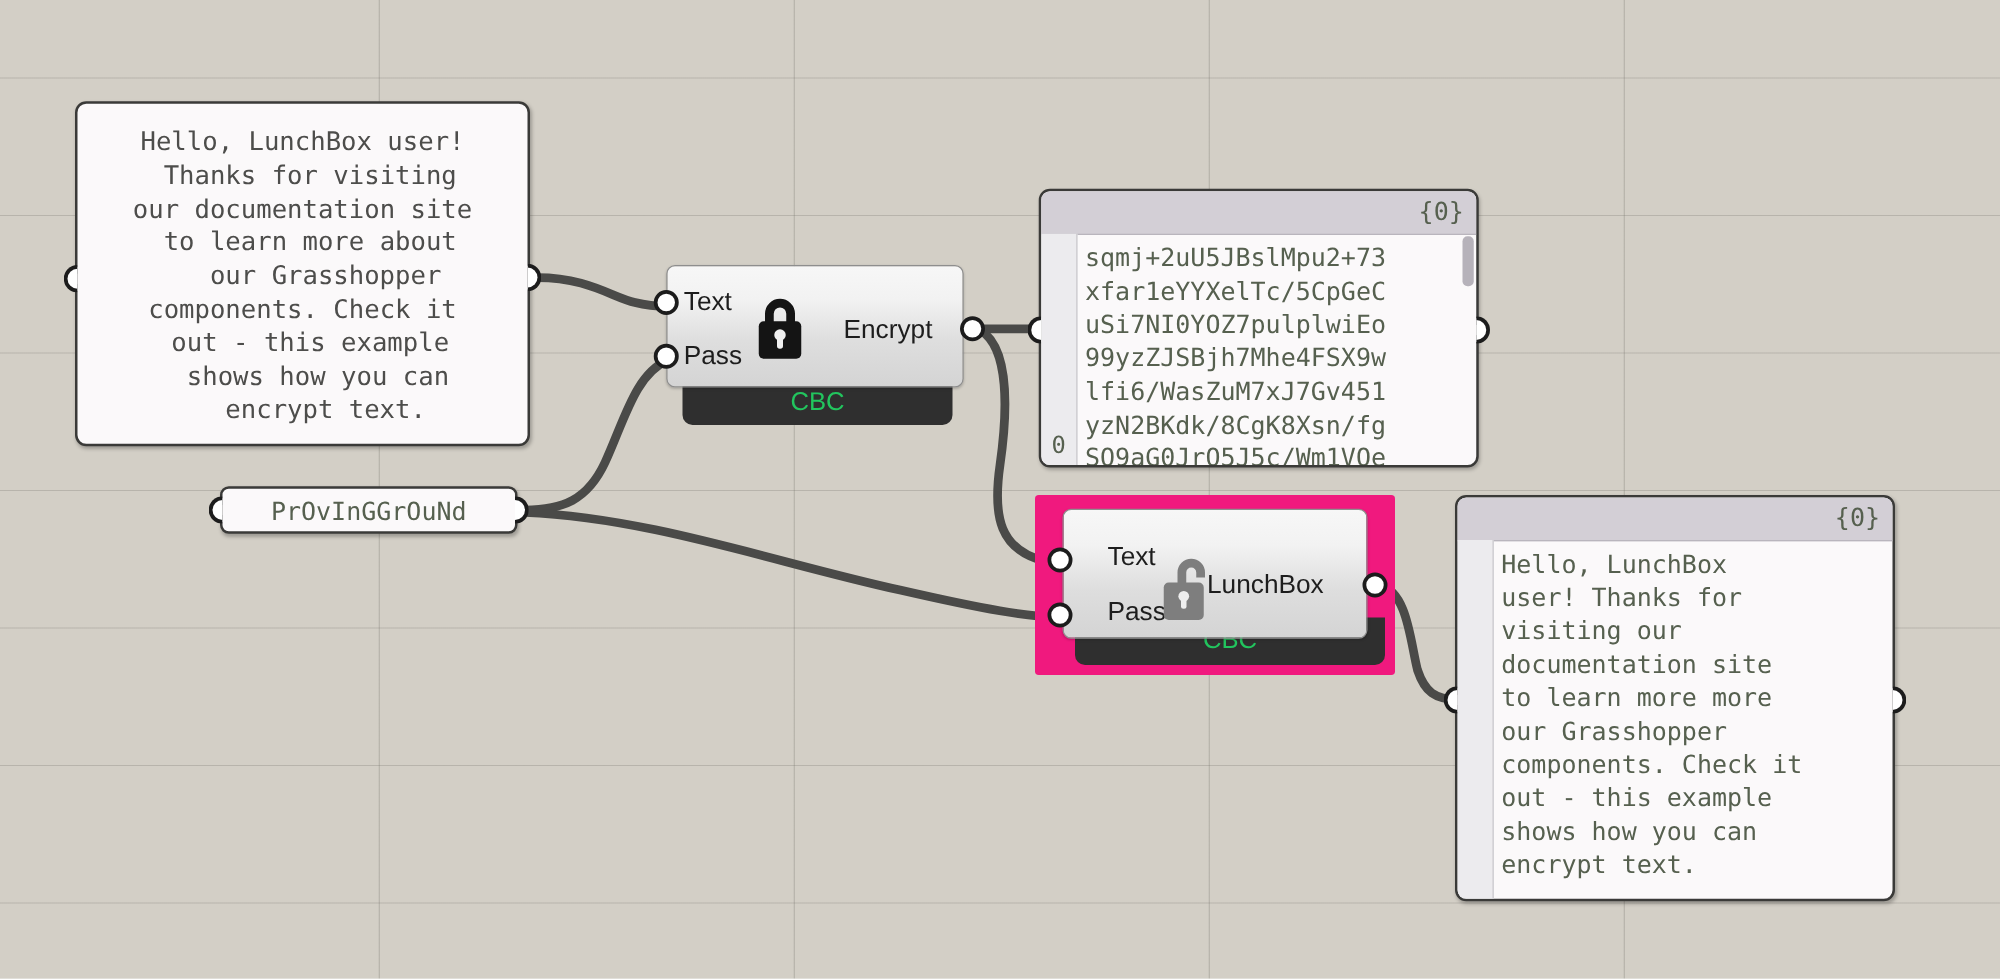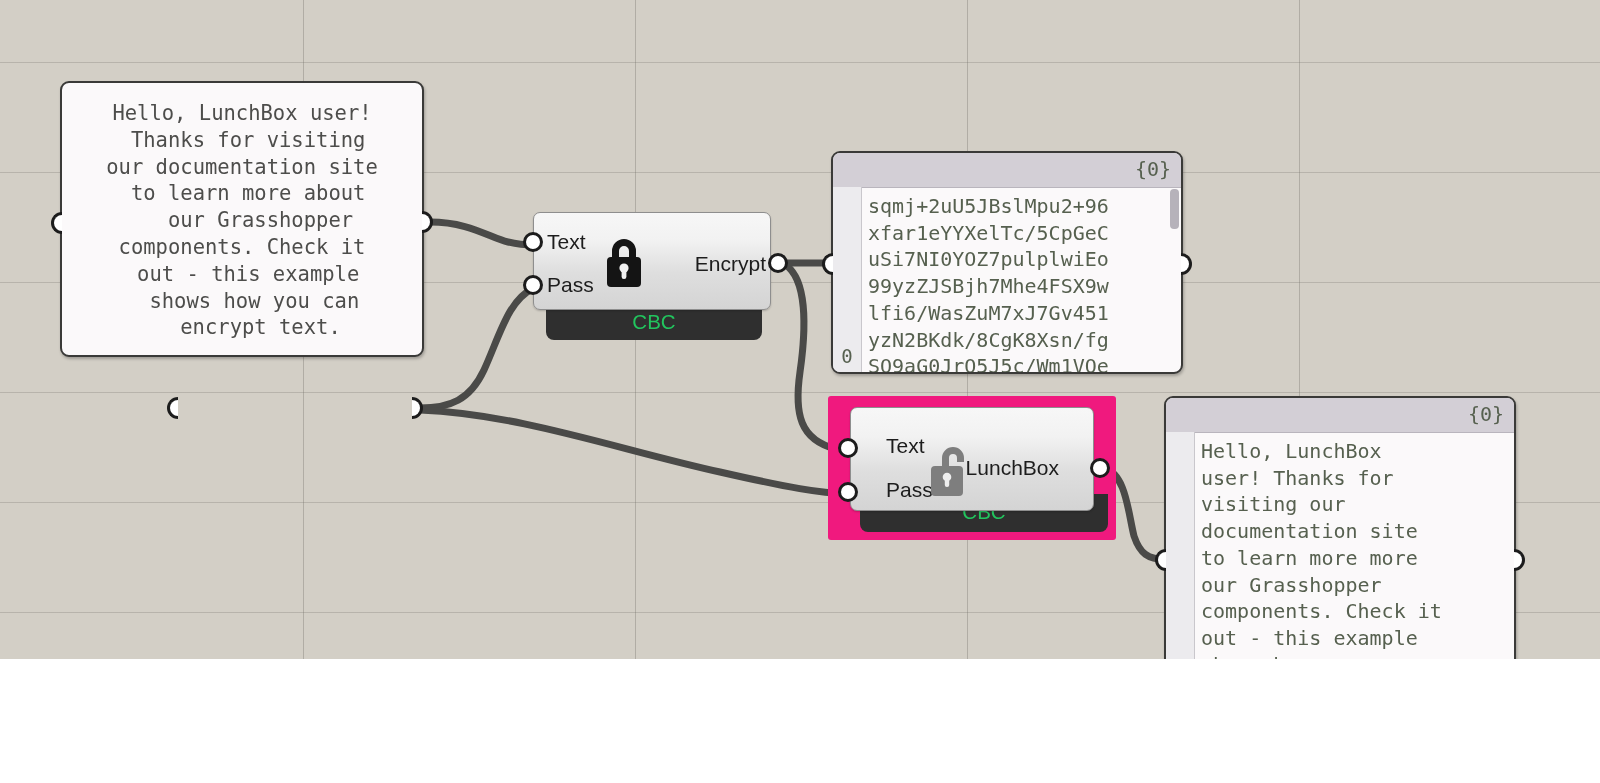--- a/index.html
+++ b/index.html
@@ -5,21 +5,21 @@
   html, body {
     margin: 0; padding: 0;
     width: 1600px; height: 783px;
     overflow: hidden;
     font-family: "Liberation Sans", sans-serif;
   }
 
   #canvas {
     position: relative;
     width: 1600px;
-    height: 659px;
+    height: 783px;
     background-color: #d3cfc6;
     overflow: hidden;
   }
 
   
   #grid {
     position: absolute;
     inset: 0;
     background-image:
       linear-gradient(to right, rgba(120,118,110,0.38) 1px, transparent 1px),
@@ -183,21 +183,21 @@
     box-shadow: 0 1px 2px rgba(0,0,0,0.2);
   }
   .comp-in-label {
     position: absolute;
     left: 13px;
     font-size: 21px;
     color: #1d1d1d;
   }
   .comp-out-label {
     position: absolute;
-    right: 4px;
+    right: 24px;
     font-size: 21px;
     color: #1d1d1d;
   }
   .comp-icon {
     position: absolute;
     left: 50%;
     transform: translateX(-50%);
   }
 
   
@@ -276,20 +276,23 @@
  to learn more about
    our Grasshopper
 components. Check it
  out - this example
   shows how you can
    encrypt text.</div>
   </div>
   <div class="nub-half-left" style="left:51px; top:212px;"></div>
   <div class="nub-half-right" style="left:422px; top:211px;"></div>
 
+  <div class="panel" id="pass-panel">
+    <div class="panel-text">PrOvInGGrOuNd</div>
+  </div>
   <div class="nub-half-left" style="left:167px; top:397px;"></div>
   <div class="nub-half-right" style="left:412px; top:397px;"></div>
 
   <div class="component" id="encrypt-comp">
     <div class="comp-foot">CBC</div>
     <div class="comp-body">
       <span class="comp-in-label in-text">Text</span>
       <span class="comp-in-label in-pass">Pass</span>
       <span class="comp-out-label">Encrypt</span>
       <span class="comp-icon">
@@ -306,21 +309,21 @@
   <div class="nub" style="left:523px; top:275px;"></div>
   <div class="nub" style="left:768px; top:253px;"></div>
 
   <div class="data-panel" id="cipher-panel">
     <div class="dp-header">
       <span class="dp-path">{0}</span>
     </div>
     <div class="dp-gutter"></div>
     <div class="dp-index">0</div>
     <div class="dp-body">
-      <div class="dp-lines">sqmj+2uU5JBslMpu2+96
+      <div class="dp-lines">sqmj+2uU5JBslMpu2+73
 xfar1eYYXelTc/5CpGeC
 uSi7NI0YOZ7pulplwiEo
 99yzZJSBjh7Mhe4FSX9w
 lfi6/WasZuM7xJ7Gv451
 yzN2BKdk/8CgK8Xsn/fg
 SO9aG0JrO5J5c/Wm1VOe</div>
     </div>
     <div class="dp-scroll"></div>
   </div>
   <div class="nub-half-left" style="left:822px; top:253px;"></div>

